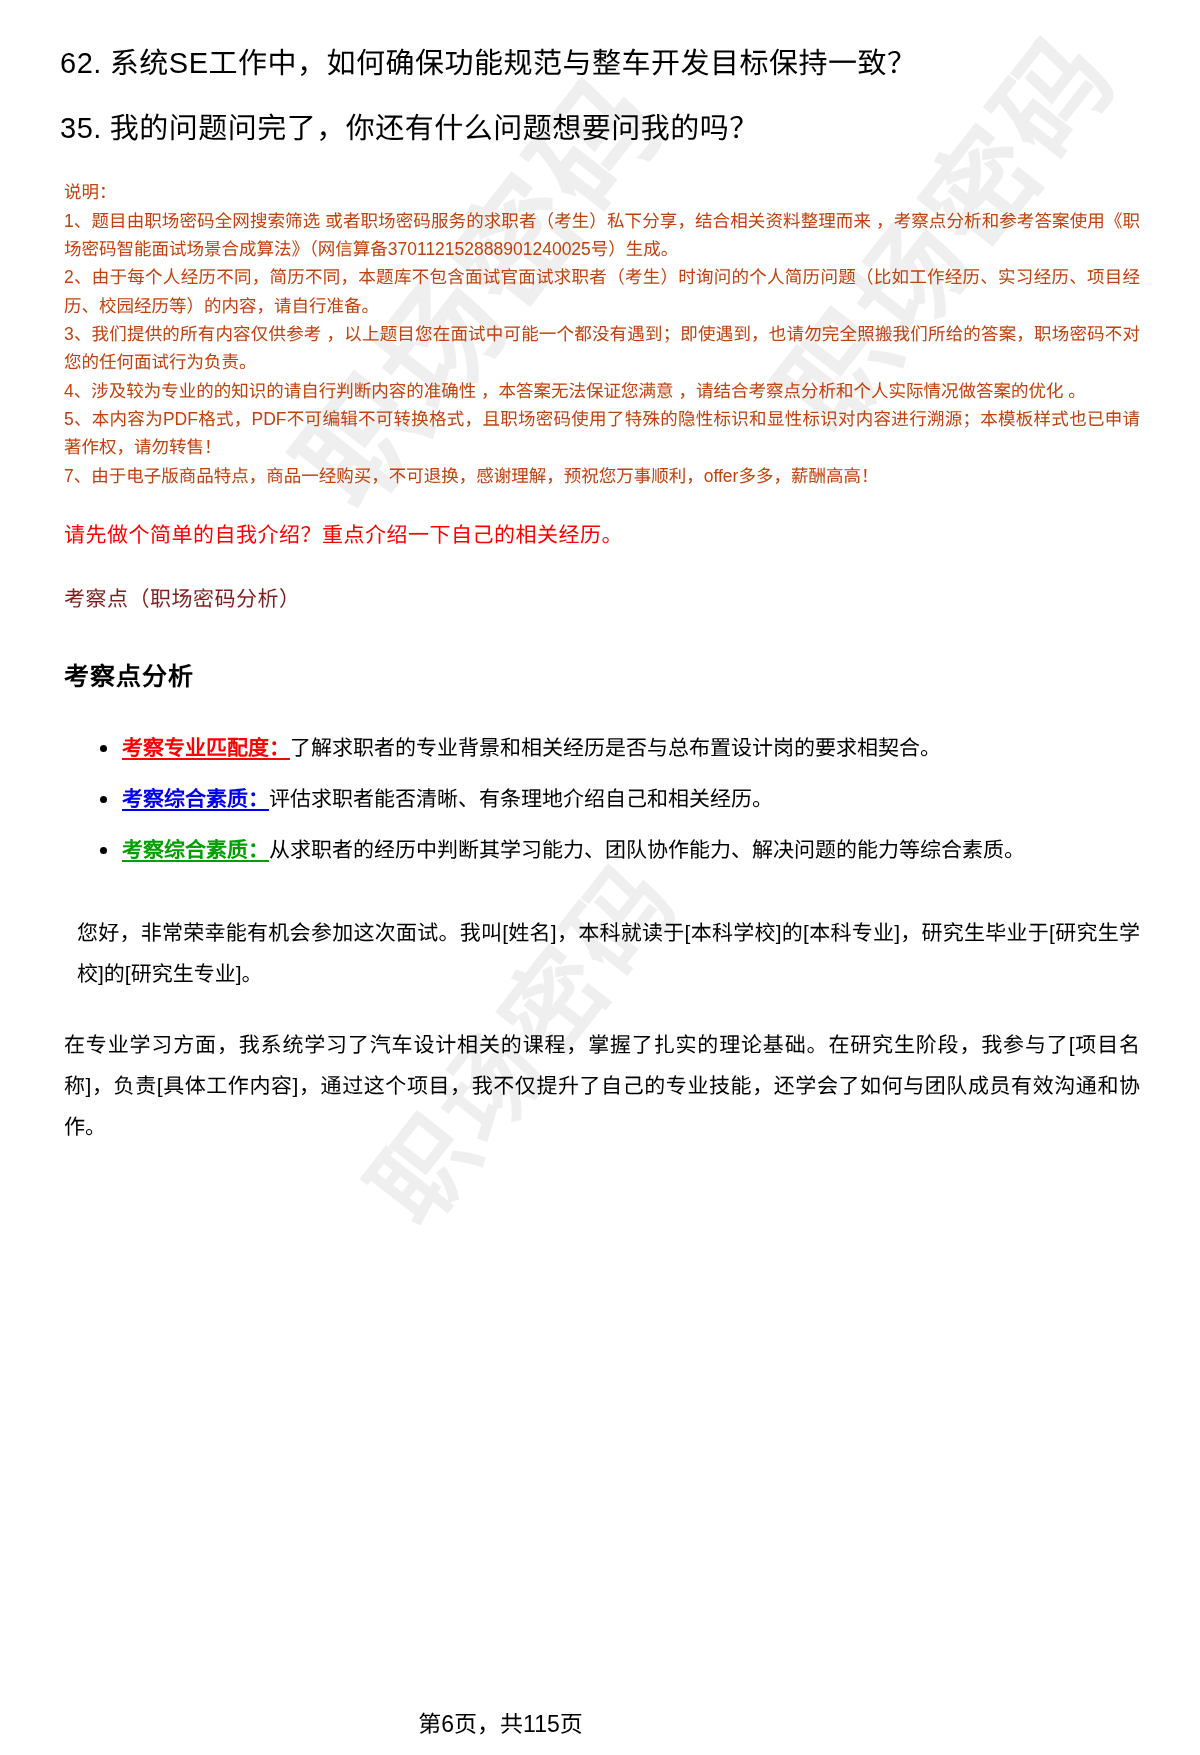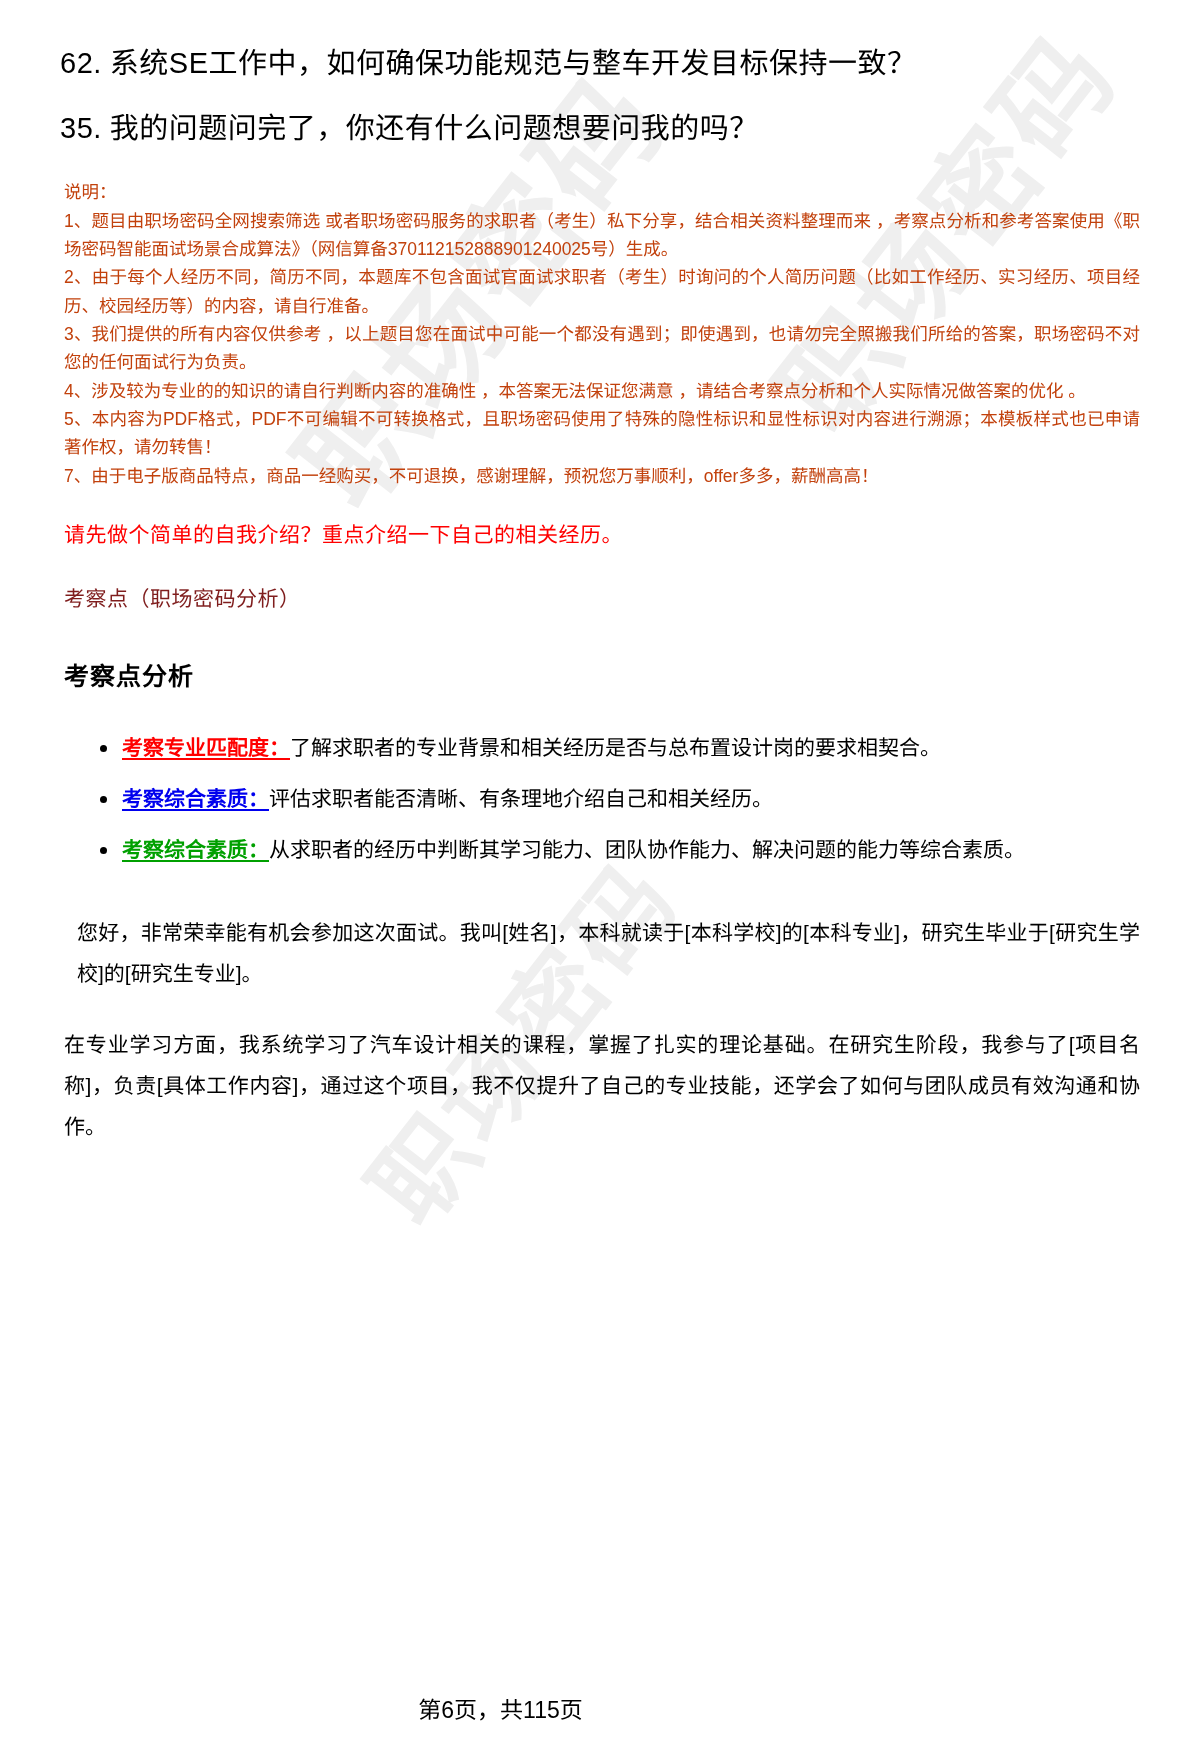--- a/index.html
+++ b/index.html
@@ -153,21 +153,21 @@
     color: #000;
     text-align: justify;
     text-justify: inter-ideograph;
   }
   .answer-para.first { margin-top: 42px; margin-left: 17px; }
 
   
   .page-footer {
     position: absolute;
     left: 0;
-    bottom: 30px;
+    bottom: 16px;
     width: 1001px;
     text-align: center;
     font-size: 23px;
     color: #000;
     z-index: 3;
   }
 </style>
 </head>
 <body>
 

